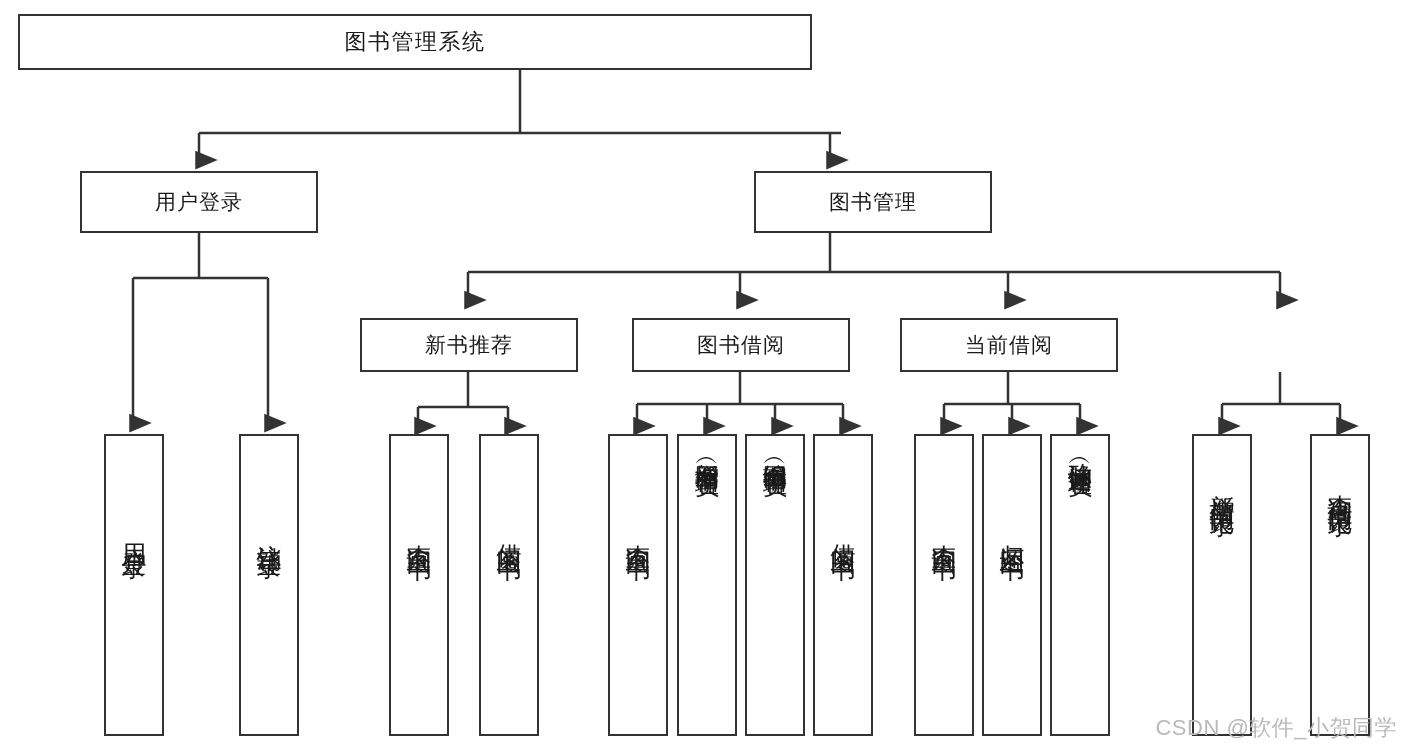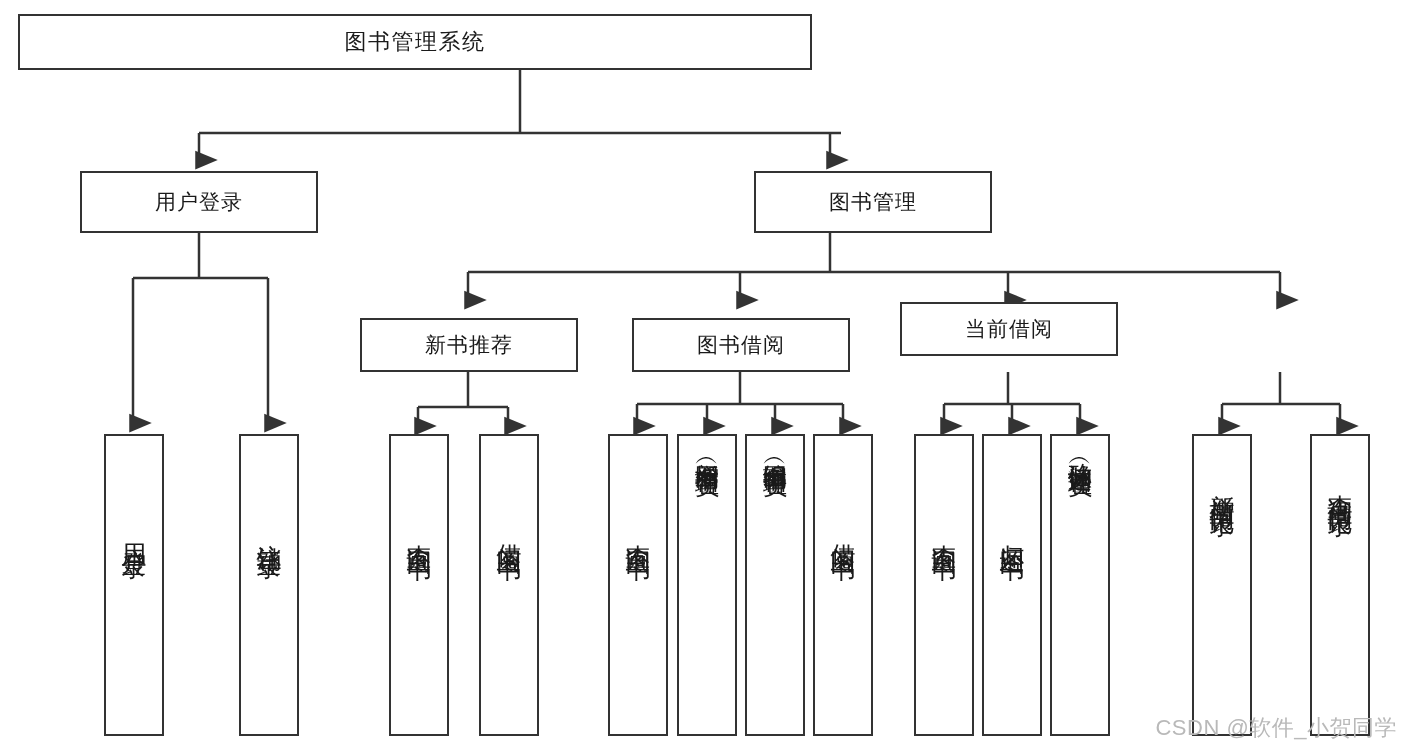--- a/index.html
+++ b/index.html
@@ -151,21 +151,21 @@
   <div class="node h" style="left:710px; top:171px; width:238px; height:62px;margin-left:44px;">
     <span class="lbl">图书管理</span>
   </div>
 
   <div class="node h" style="left:632px; top:318px; width:218px; height:54px;">
     <span class="lbl">图书借阅</span>
   </div>
   <div class="node h" style="left:360px; top:318px; width:218px; height:54px;">
     <span class="lbl">新书推荐</span>
   </div>
-  <div class="node h" style="left:900px; top:302px; width:218px; height:54px;">
+  <div class="node h" style="left:900px; top:318px; width:218px; height:54px;">
     <span class="lbl">当前借阅</span>
   </div>
 
   <div class="node v mid" style="left:104px; top:434px; width:60px; height:302px;">
     <span class="lbl">用户登录</span>
   </div>
   <div class="node v mid" style="left:239px; top:434px; width:60px; height:302px;">
     <span class="lbl">注销登录</span>
   </div>
 

